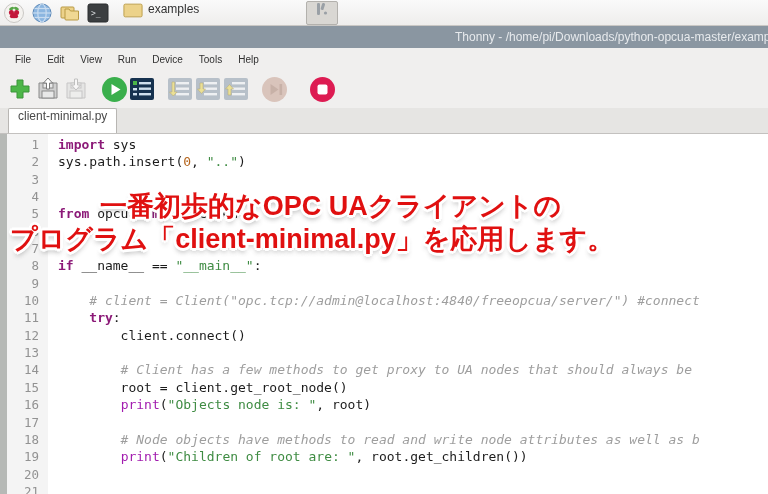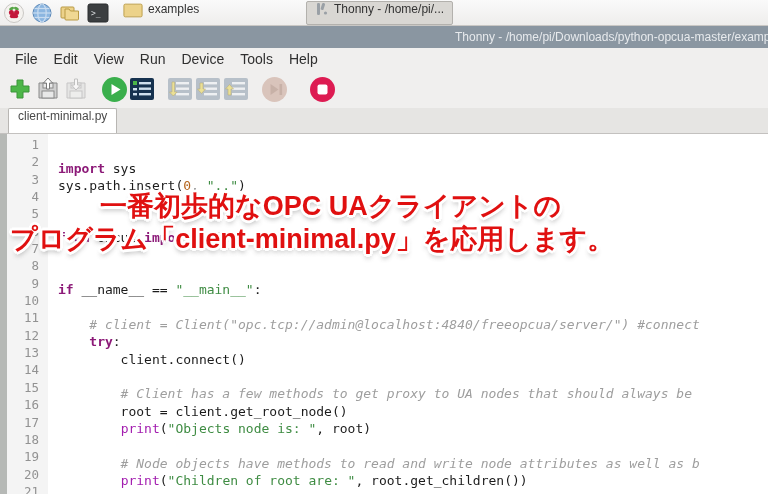--- a/index.html
+++ b/index.html
@@ -11,39 +11,39 @@
   .task-btn { height:24px; display:flex; gap:5px; padding:0 8px; font-size:12px; color:#333; border:1px solid transparent; }
   .task-btn.plain { width:188px; }
   .task-btn.active { background:#d9d7d3; border:1px solid #b3b1ad; border-radius:2px; }
 
   
   .titlebar { height:22px; background:#8a96a1; position:relative; overflow:hidden; }
   .titlebar span { position:absolute; left:455px; top:4px; font-size:12px; color:#e7eaed; white-space:nowrap; }
 
   
   .menubar { height:22px; background:#f0efee; display:flex; align-items:center; padding-left:8px; gap:2px; }
-  .menubar span { font-size:14px; color:#303030; padding:2px 7px; }
+  .menubar span { font-size:10px; color:#303030; padding:2px 7px; }
 
   
   .toolbar { height:38px; background:#f0efee; display:flex; align-items:center; padding-left:6px; }
   .tool-btn { width:28px; height:28px; display:flex; align-items:center; justify-content:center; }
   .gap { width:10px; }
   .dim { opacity:.55; }
 
   
   .tabbar { height:26px; background:#e6e5e3; display:flex; align-items:flex-end; padding-left:8px; border-bottom:1px solid #c3c1bf; }
   .tab { height:25px; background:#fff; border:1px solid #b8b6b3; border-bottom:none; border-radius:2px 2px 0 0; display:flex; align-items:center; padding:0 9px; gap:12px; font-size:12px; color:#4a4a4a;flex-direction:column; }
   .tab .close { font-size:10px; color:#8a8a8a; }
 
   
   .editor { position:relative; height:360px; display:flex; background:#fff; overflow:hidden; }
   .edge { width:7px; background:#b6b9b6; }
   .gutter { width:41px; background:#f4f4f4; padding-top:3px; padding-right:9px; }
   .ln { height:17.35px; line-height:17.35px; font:12.5px "DejaVu Sans Mono",monospace; color:#929292; text-align:right; }
-  .code { flex:1; padding:3px 0 0 10px; overflow:hidden;margin-top:24px; }
+  .code { flex:1; padding:3px 0 0 10px; overflow:hidden; }
   .cl { height:17.35px; line-height:17.35px; font:13px "DejaVu Sans Mono",monospace; color:#1c1c1c; white-space:pre; }
   .s-kw { color:#8c1a78; font-weight:bold; }
   .s-fn { color:#a21caf; }
   .s-str { color:#3f8c43; }
   .s-cm { color:#9e9e9e;font-style:italic; }
   .s-num { color:#b5651d; }
   .s-pl { color:#1c1c1c; }
 
   
   .overlay { position:absolute; left:8px; top:190px; width:712px; pointer-events:none; z-index:5; }
@@ -97,21 +97,20 @@
       <path d="M1 5 h8 l2 -2.5 h10" fill="none" stroke="#b99a45" stroke-width="0"></path>
     </svg>
     <span>examples</span>
   </div>
   <div class="task-btn active">
     <svg width="14" height="14" viewBox="0 0 14 14">
       <rect x="2" y="1" width="3" height="12" rx="1.2" fill="#9aa0a6"></rect>
       <rect x="6.5" y="1" width="3" height="7" rx="1.2" fill="#9aa0a6" transform="rotate(18 8 4)"></rect>
       <circle cx="10.5" cy="11" r="1.6" fill="#9aa0a6"></circle>
     </svg>
-    <span>Thonny - /home/pi/...</span>
   </div>
 </div>
 
 <div class="titlebar">
   <span>Thonny  -  /home/pi/Downloads/python-opcua-master/examples/client-minimal.py</span>
 </div>
 
 <div class="menubar">
   <span>File</span>
   <span>Edit</span>

